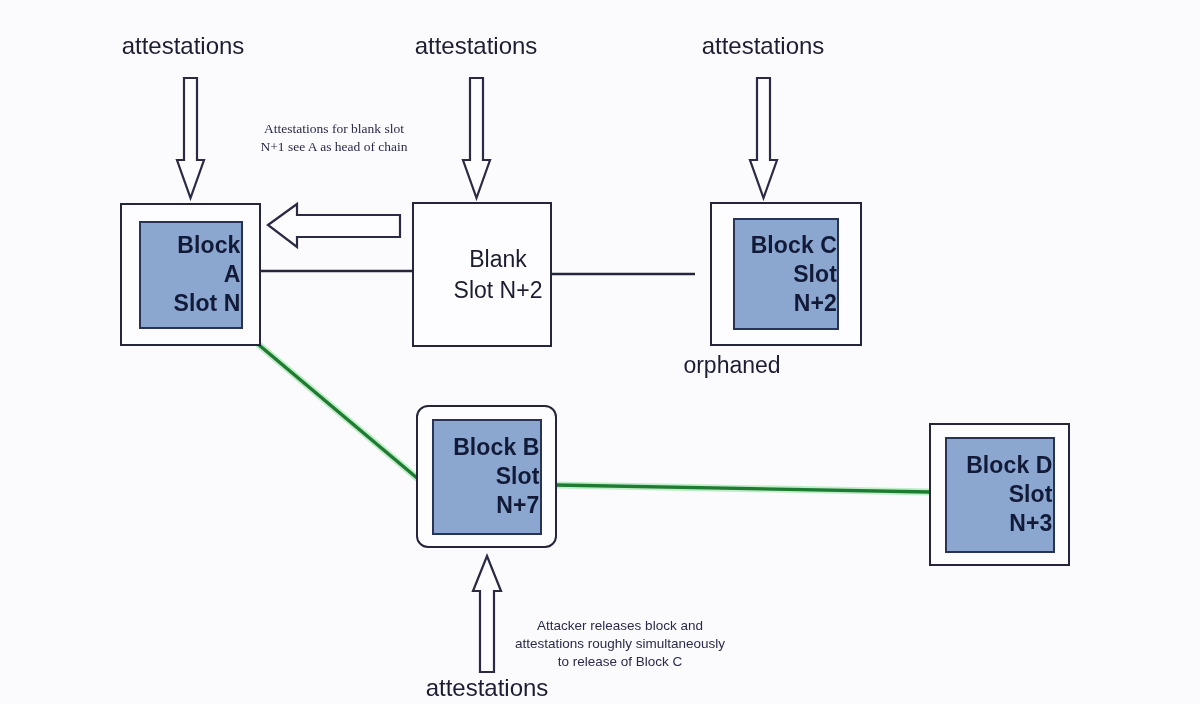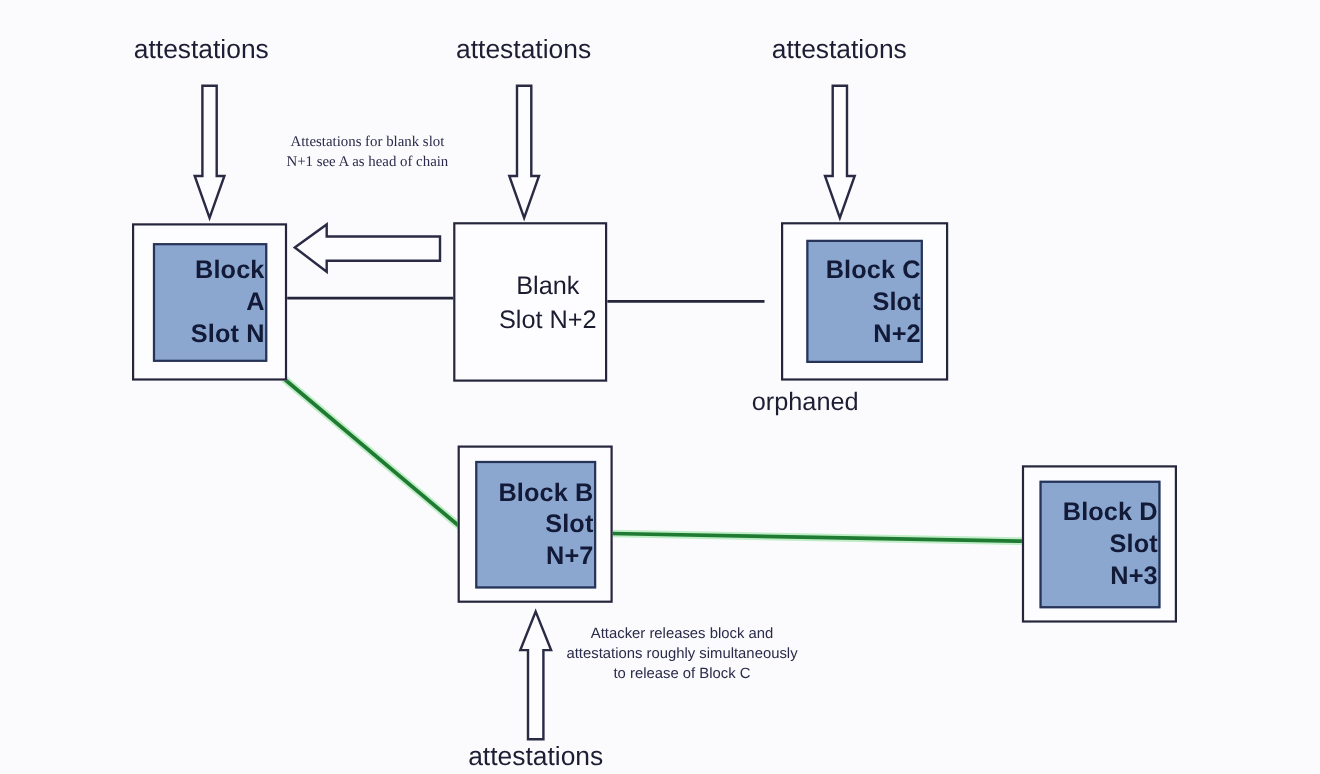--- a/index.html
+++ b/index.html
@@ -52,21 +52,21 @@
   .block-plain-label {
     color: #1c1c30;
     font-size: 23px;
     line-height: 31px;
     text-align: center;
   }
   
   #block-a      { left: 120px; top: 203px; width: 141px; height: 143px; }
   #block-blank  { left: 412px; top: 202px; width: 140px; height: 145px; padding-left: 32px; }
   #block-c      { left: 694px; top: 202px; width: 152px; height: 144px; margin-left: 16px; }
-  #block-b      { left: 416px; top: 405px; width: 141px; height: 143px; }
+  #block-b      { left: 416px; top: 405px; width: 141px; height: 143px; border-radius: 12px; }
   #block-d      { left: 929px; top: 423px; width: 141px; height: 143px; }
 
   #block-b .block-inner,
   #block-d .block-inner { width: 110px; height: 116px; }
   #block-c .block-inner { width: 106px; height: 112px; }
 
   
   .label {
     position: absolute;
     color: #1d1d33;
@@ -86,21 +86,21 @@
     font-size: 23px;
     line-height: 26px;
     color: #1d1d33;
     white-space: nowrap;
   }
   #attest-top-a     { left:  90px; top:  32px; width: 186px; }
   #attest-top-blank { left: 383px; top:  32px; width: 186px; }
   #attest-top-c     { left: 670px; top:  32px; width: 186px; }
   #attest-bottom-b  { left: 394px; top: 674px; width: 186px; }
   #note-blank-slot  { left: 252px; top: 120px; width: 164px; font-family: Liberation Serif, serif; }
-  #note-attacker    { left: 508px; top: 567px; width: 224px; }
+  #note-attacker    { left: 508px; top: 617px; width: 224px; }
   #orphaned-label   { left: 662px; top: 352px; width: 140px; }
 </style>
 </head>
 <body>
 
 <div id="canvas">
 
   <svg class="svg-layer" viewBox="0 0 1200 704">
 
     <line x1="261" y1="271" x2="413" y2="271" stroke="#25253c" stroke-width="2.4"></line>

